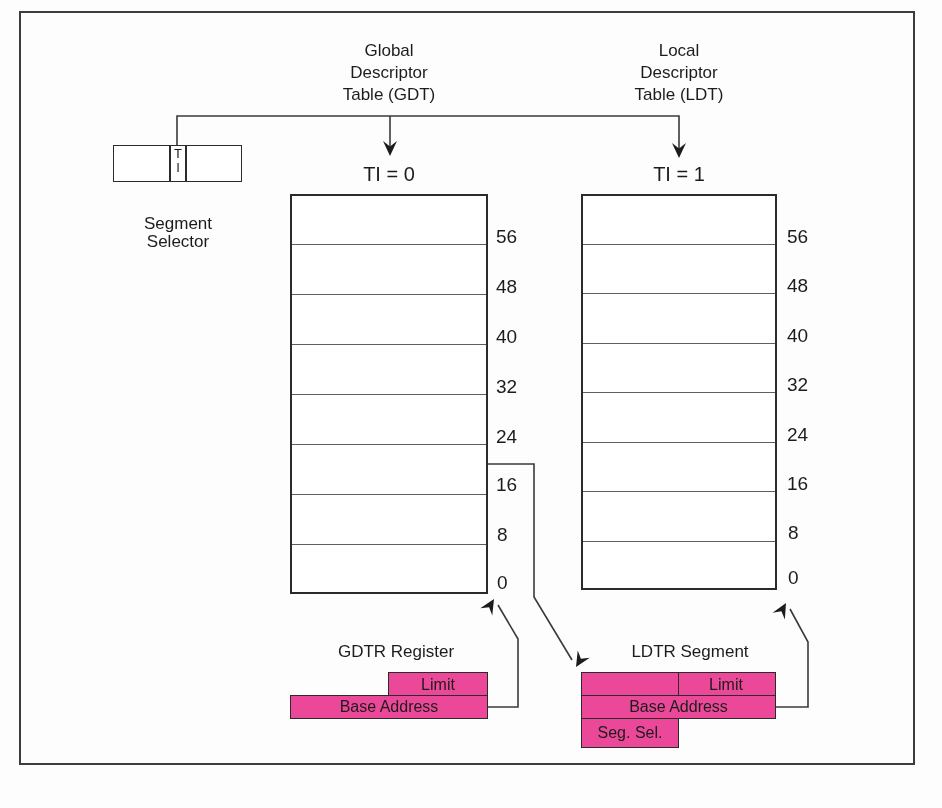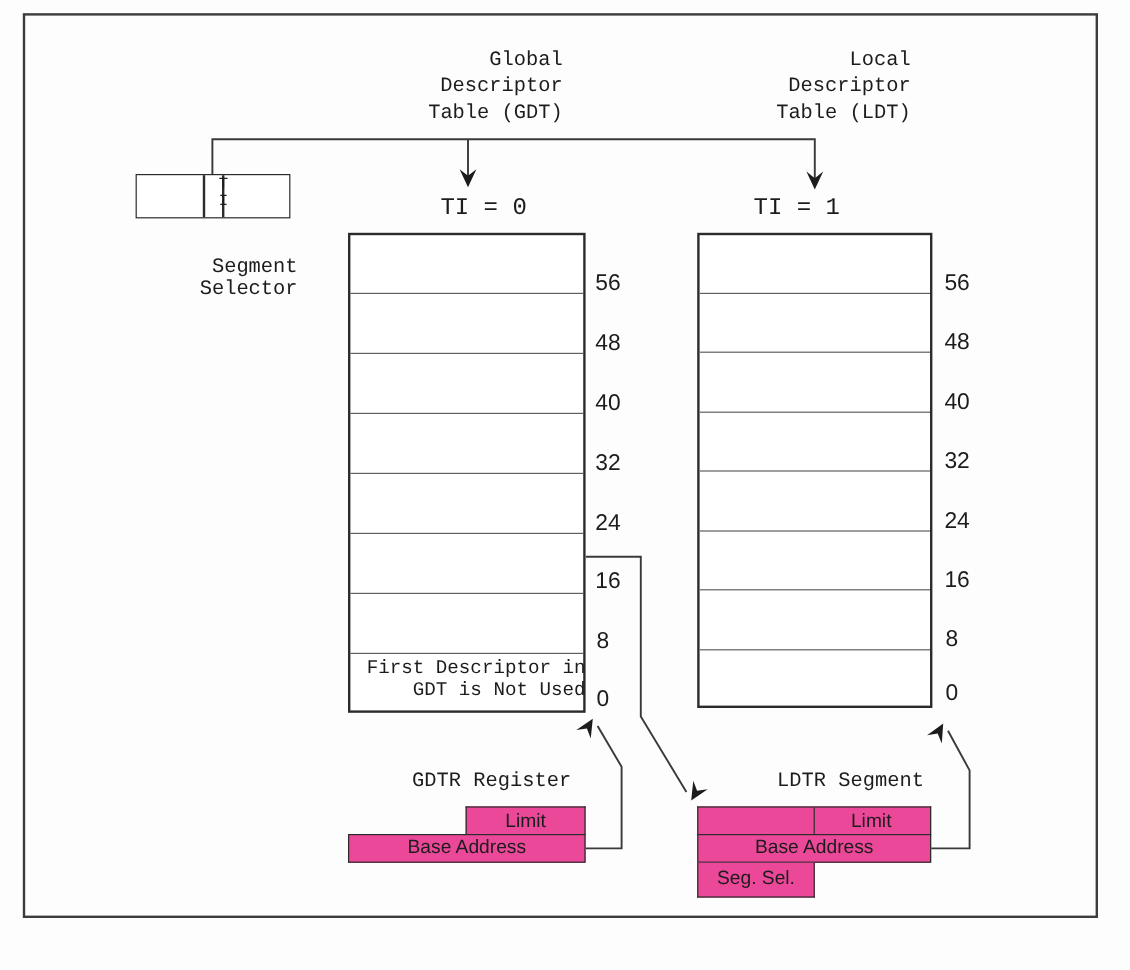--- a/index.html
+++ b/index.html
@@ -1,21 +1,21 @@
 <!DOCTYPE html>
 <html><head>
 <meta charset="utf-8">
 <style>
   html,body{margin:0;padding:0;background:#ffffff;}
   .stage{
     position:relative;width:942px;height:808px;background:#fdfdfd;overflow:hidden;
     font-family:"Liberation Sans",sans-serif;color:#1c1c1c;
   }
   .abs{position:absolute;}
-  .ctr{text-align:right;font-family:Liberation Mono, monospace;}
+  .ctr{text-align:center;}
   .frame{border:2px solid #3c3c3c;}
   .tbl{border:2px solid #2b2b2b;background:#fff;box-sizing:border-box;}
   .rowline{position:absolute;left:0;right:0;height:1px;background:#5f5f5f;}
   .vline{position:absolute;top:0;bottom:0;width:2px;background:#2b2b2b;}
   .num{font-size:19px;line-height:21px;}
   .lbl{font-size:17px;line-height:22px;}
   .ti-lbl{font-size:20px;line-height:18px;}
   .box{box-sizing:border-box;border:1.5px solid #2b2b2b;background:#ec4899;
        display:flex;align-items:center;justify-content:center;font-size:16px;}
   .box.nob{border-bottom:none;}
@@ -58,21 +58,21 @@
     <div>Table (GDT)</div>
   </div>
 
   <div class="abs ctr lbl" style="left:599px;top:40px;width:160px;">
     <div>Local</div>
     <div>Descriptor</div>
     <div>Table (LDT)</div>
   </div>
 
   <div class="abs ctr ti-lbl" style="left:339px;top:165px;width:100px;">TI = 0</div>
-  <div class="abs ctr ti-lbl" style="left:600px;top:165px;width:100px;">TI = 1</div>
+  <div class="abs ctr ti-lbl" style="left:629px;top:165px;width:100px;">TI = 1</div>
 
   <div class="abs tbl" style="left:113px;top:145px;width:129px;height:37px;border-width:1.5px;">
     <div class="vline" style="left:55px;width:1.5px;"></div>
     <div class="vline" style="left:71px;width:1.5px;"></div>
   </div>
   <div class="abs ctr" style="left:166px;top:147px;width:24px;font-size:13px;line-height:14px;">
     <div>T</div>
     <div>I</div>
   </div>
   <div class="abs ctr lbl" style="left:108px;top:187px;width:140px;line-height:18px;margin-top:28px;">
@@ -81,24 +81,20 @@
   </div>
 
   <div class="abs tbl" style="left:290px;top:194px;width:198px;height:400px;">
     <div class="rowline" style="top:48px;"></div>
     <div class="rowline" style="top:98px;"></div>
     <div class="rowline" style="top:148px;"></div>
     <div class="rowline" style="top:198px;"></div>
     <div class="rowline" style="top:248px;"></div>
     <div class="rowline" style="top:298px;"></div>
     <div class="rowline" style="top:348px;"></div>
-  </div>
-  <div class="abs ctr" style="left:290px;top:548px;width:198px;font-size:16px;line-height:18px;">
-    <div>First Descriptor in</div>
-    <div>GDT is Not Used</div>
   </div>
 
   <div class="abs num" style="left:496px;top:226px;">56</div>
   <div class="abs num" style="left:496px;top:276px;">48</div>
   <div class="abs num" style="left:496px;top:326px;">40</div>
   <div class="abs num" style="left:496px;top:376px;">32</div>
   <div class="abs num" style="left:496px;top:426px;">24</div>
   <div class="abs num" style="left:496px;top:474px;">16</div>
   <div class="abs num" style="left:497px;top:524px;">8</div>
   <div class="abs num" style="left:497px;top:572px;">0</div>

